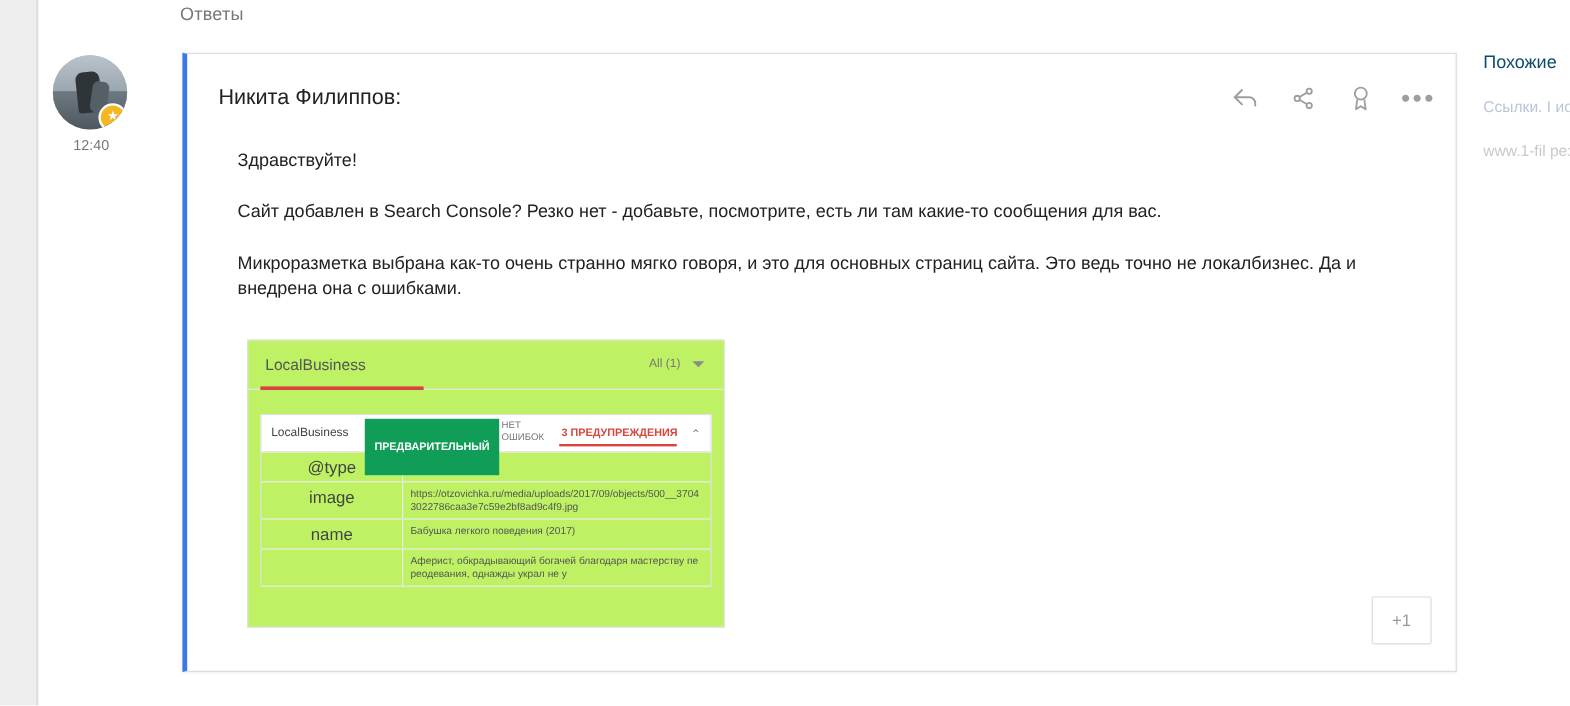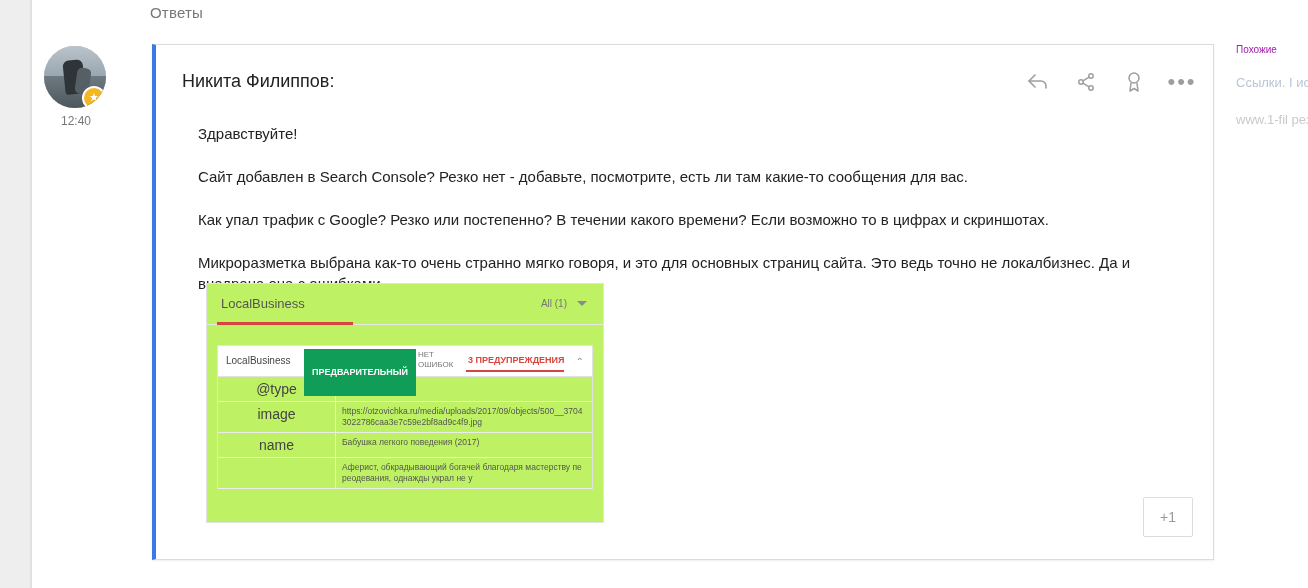--- a/index.html
+++ b/index.html
@@ -342,22 +342,22 @@
   }
 
   
   .right-col {
     position: absolute;
     left: 1236px;
     top: 44px;
     width: 72px;
   }
   .right-title {
-    font-size: 10px;
-    color: #a21caf;
+    font-size: 15px;
+    color: #0c4a6e;
     margin-bottom: 18px;
     white-space: nowrap;
   }
   .right-block {
     font-size: 13px;
     line-height: 19px;
     color: #c9c9c9;
     margin-bottom: 18px;
     white-space: nowrap;
   }
@@ -413,21 +413,20 @@
           </svg>
         </div>
         <div class="action-icon">
           <span class="dots">•••</span>
         </div>
       </div>
 
       <div class="body">
         <p>Здравствуйте!</p>
         <p>Сайт добавлен в Search Console? Резко нет - добавьте, посмотрите, есть ли там какие-то сообщения для вас.</p>
-        <p>Как упал трафик с Google? Резко или постепенно? В течении какого времени? Если возможно то в цифрах и скриншотах.</p>
         <p class="tight">Микроразметка выбрана как-то очень странно мягко говоря, и это для основных страниц сайта. Это ведь точно не локалбизнес. Да и внедрена она с ошибками.</p>
       </div>
 
       <div class="shot">
         <div class="shot-top">
           <div class="shot-title">LocalBusiness</div>
           <div class="shot-underline"></div>
           <div class="shot-filter">All (1)</div>
           <div class="shot-caret"></div>
         </div>

